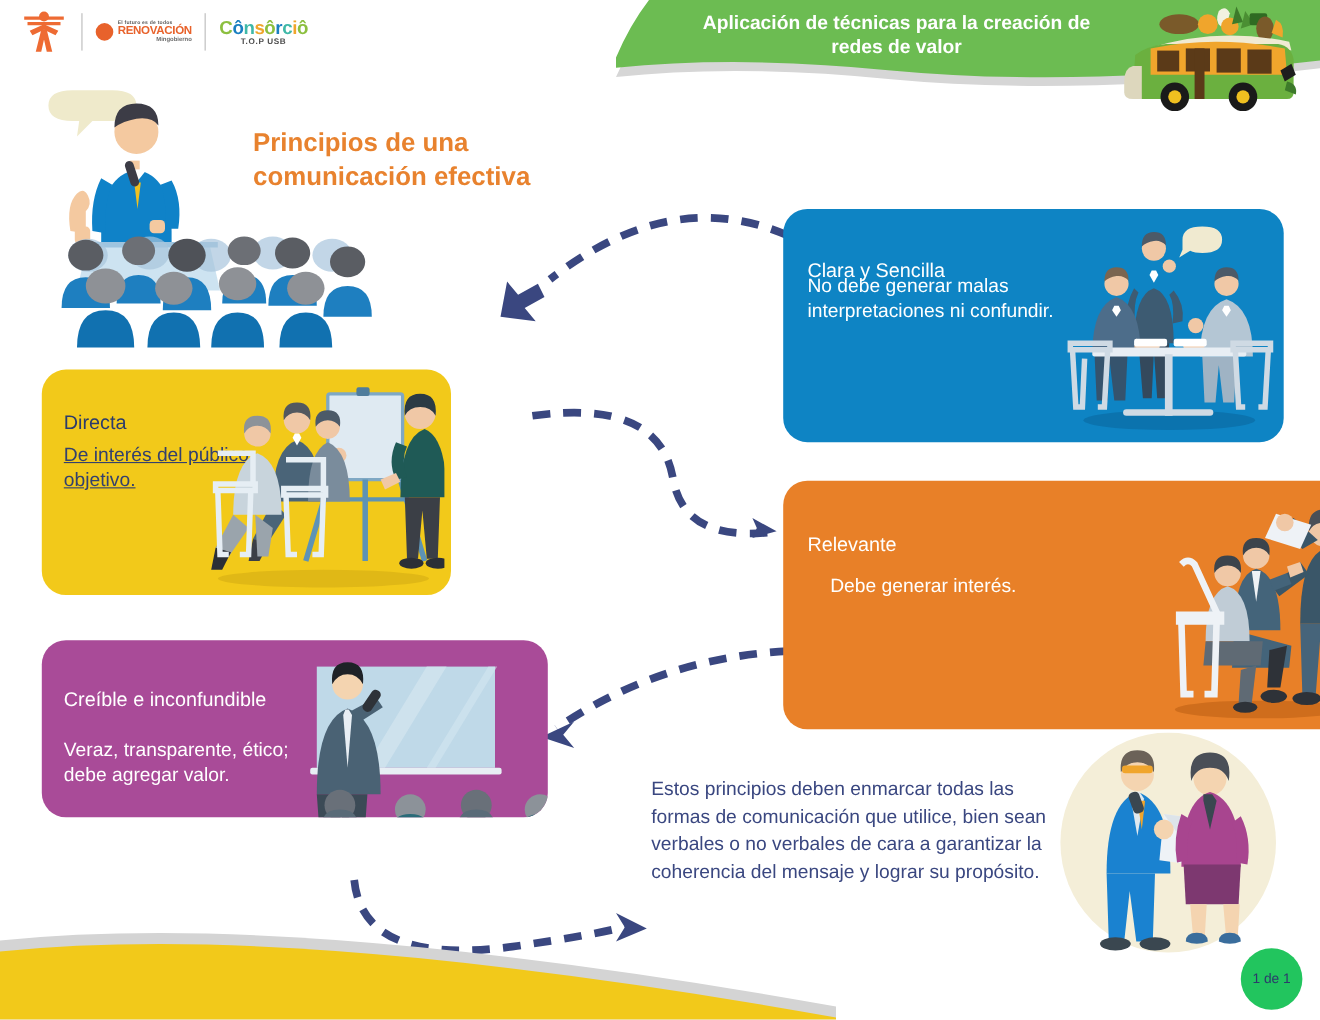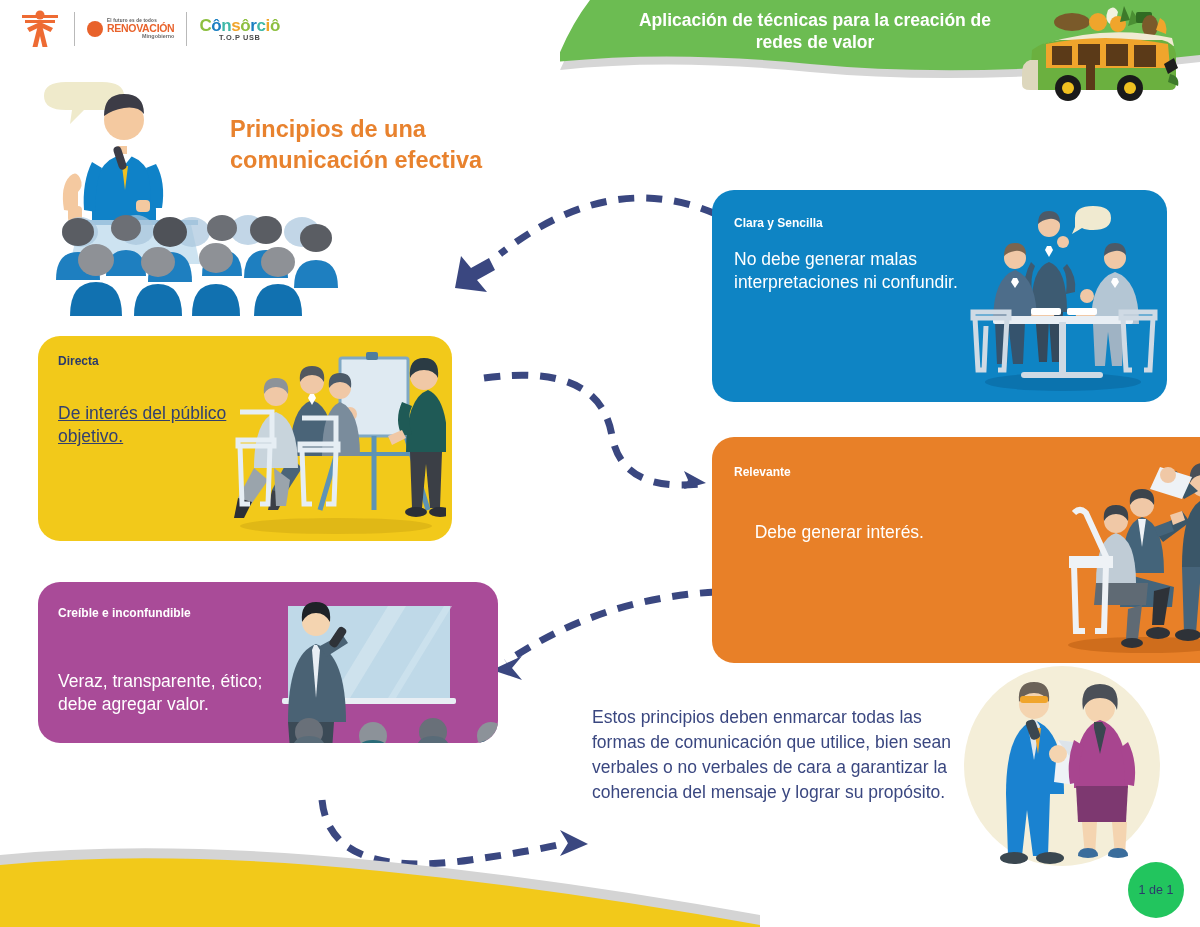--- a/index.html
+++ b/index.html
@@ -33,28 +33,28 @@
   .cons-sub { font-size: 7.4px; font-weight: bold; color: #4a4a4a; letter-spacing: .6px; }
 
   
   .main-title {
     position: absolute; left: 230px; top: 114px; width: 330px;
     color: #e8822e; font-size: 23.5px; font-weight: bold; line-height: 1.32;
   }
 
   
   .card { position: absolute; border-radius: 22px; overflow: hidden; }
-  .card-head { font-size: 12px; font-weight: bold; line-height: 1.2; }
+  .card-head { font-size: 18px; font-weight: normal; line-height: 1.2; margin-top: 20px; }
   .card-body { font-size: 17.5px; line-height: 1.32; font-weight: 400; }
 
   #card-clara { left: 712px; top: 190px; width: 455px; height: 212px; background: #0e84c4; }
   #card-clara .card-head { position: absolute; left: 22px; top: 26px; color: #ffffff; }
   #card-clara .card-body { position: absolute; left: 22px; top: 58px; width: 235px; color: #ffffff; }
 
-  #card-directa { left: 38px; top: 336px; width: 414px; height: 205px; background: #f2c91a; }
+  #card-directa { left: 38px; top: 336px; width: 372px; height: 205px; background: #f2c91a; }
   #card-directa .card-head { position: absolute; left: 20px; top: 18px; color: #2b3b6b; }
   #card-directa .card-body { position: absolute; left: 20px; top: 66px; width: 200px; color: #33406e; text-decoration: underline; }
 
   #card-relevante { left: 712px; top: 437px; width: 544px; height: 226px; background: #e88028; text-align: right; }
   #card-relevante .card-head { position: absolute; left: 22px; top: 28px; color: #ffffff; }
   #card-relevante .card-body { position: absolute; left: 22px; top: 84px; width: 190px; color: #ffffff; }
 
   #card-creible { left: 38px; top: 582px; width: 460px; height: 161px; background: #a94b98; }
   #card-creible .card-head { position: absolute; left: 20px; top: 24px; width: 190px; color: #ffffff; }
   #card-creible .card-body { position: absolute; left: 20px; top: 88px; width: 210px; color: #ffffff; }

